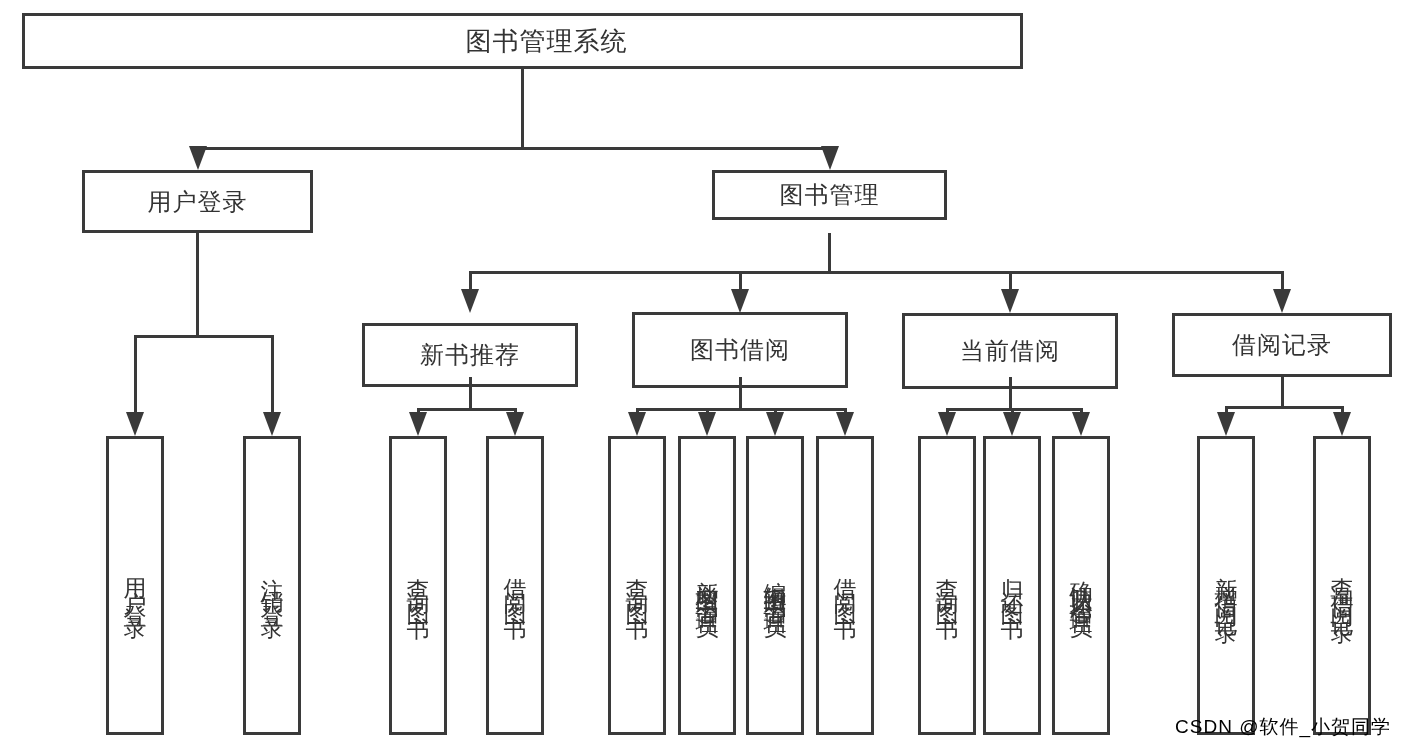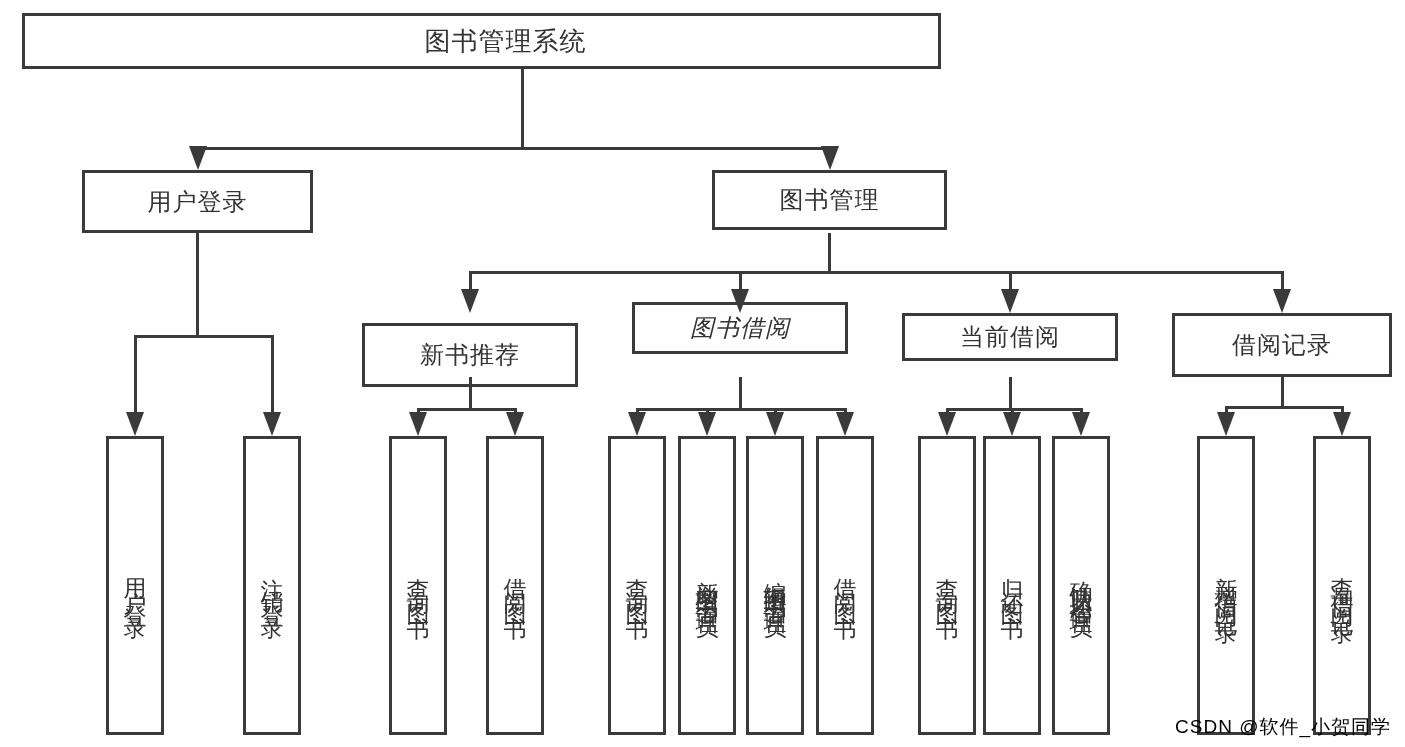--- a/index.html
+++ b/index.html
@@ -51,36 +51,36 @@
     color:#000000;
     letter-spacing:1px;
     white-space:nowrap;
   }
 </style>
 </head>
 <body>
 
 <div class="canvas">
   <div id="tree">
-      <div class="node h root" style="left: 22px; top: 13px; width: 919px; height: 56px; padding-left: 48px;">
+      <div class="node h root" style="left: 22px; top: 13px; width: 1001px; height: 56px; padding-left: 48px;">
         <span class="lbl">图书管理系统</span>
       </div>
       <div class="node h" style="left: 82px; top: 170px; width: 231px; height: 63px;">
         <span class="lbl">用户登录</span>
       </div>
-      <div class="node h" style="left: 712px; top: 170px; width: 235px; height: 60px;">
+      <div class="node h" style="left: 712px; top: 170px; width: 235px; height: 50px;">
         <span class="lbl">图书管理</span>
       </div>
       <div class="node h" style="left: 362px; top: 323px; width: 216px; height: 64px;">
         <span class="lbl">新书推荐</span>
       </div>
-      <div class="node h" style="left: 632px; top: 302px; width: 216px; height: 52px; font-style: italic;">
+      <div class="node h" style="left: 632px; top: 312px; width: 216px; height: 76px;">
         <span class="lbl">图书借阅</span>
       </div>
-      <div class="node h" style="left: 902px; top: 313px; width: 216px; height: 48px;">
+      <div class="node h" style="left: 902px; top: 313px; width: 216px; height: 76px;">
         <span class="lbl">当前借阅</span>
       </div>
       <div class="node h" style="left: 1172px; top: 313px; width: 220px; height: 64px;">
         <span class="lbl">借阅记录</span>
       </div>
       <div class="node v" style="left: 106px; top: 436px; width: 58px; height: 299px;">
         <span class="lbl">用户登录</span>
       </div>
       <div class="node v" style="left: 243px; top: 436px; width: 58px; height: 299px;">
         <span class="lbl">注销登录</span>

